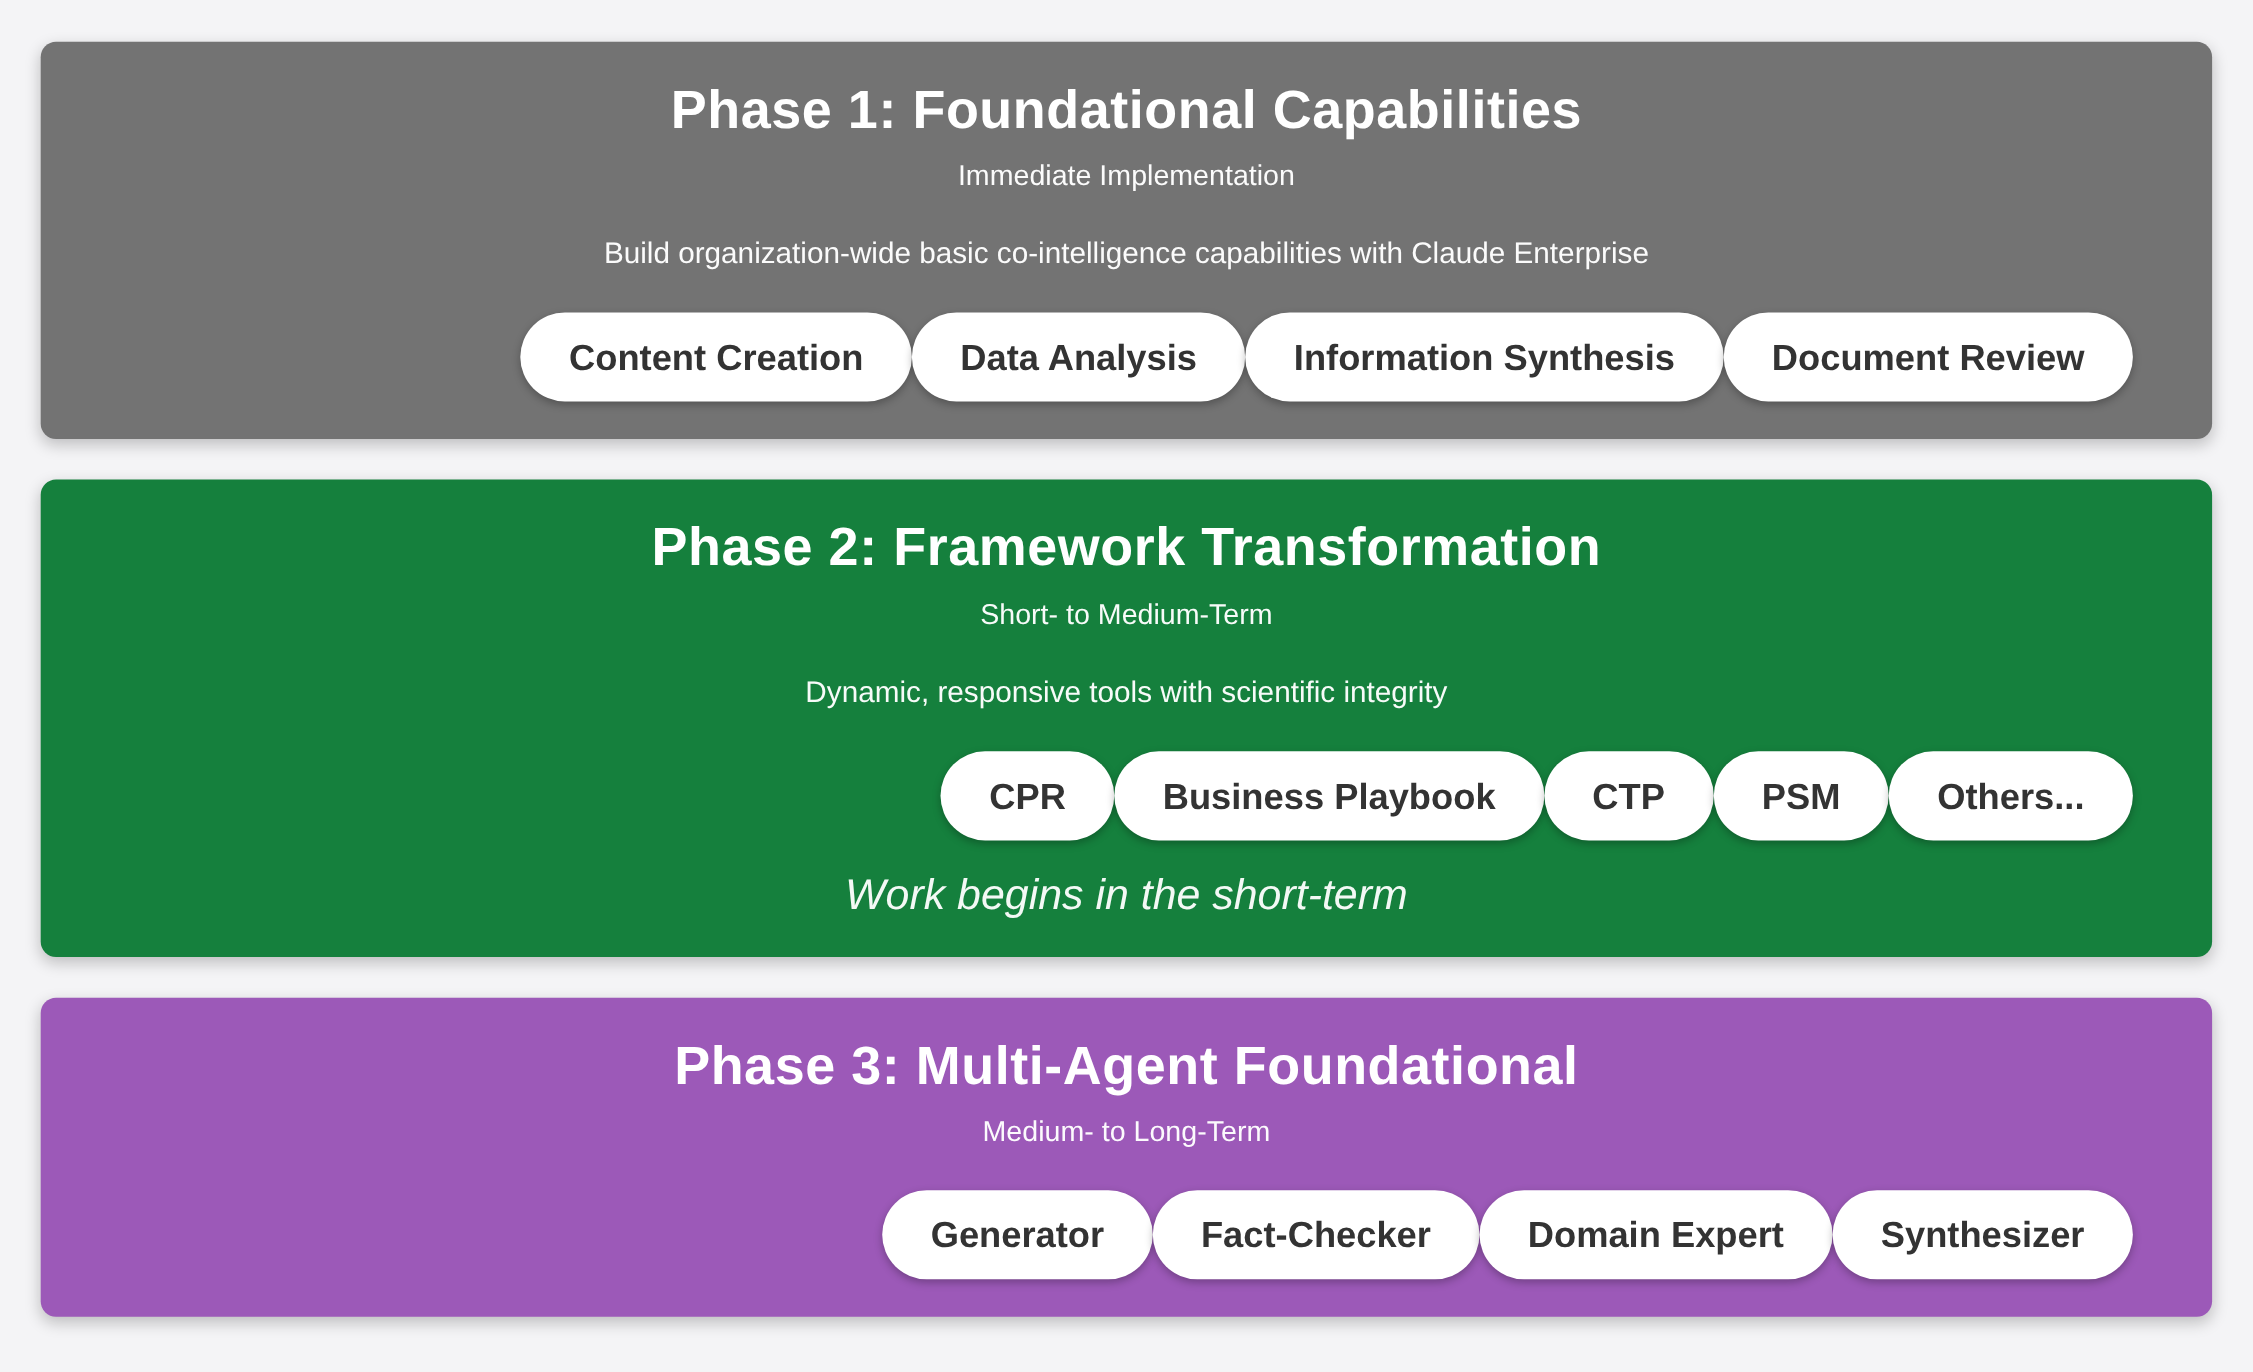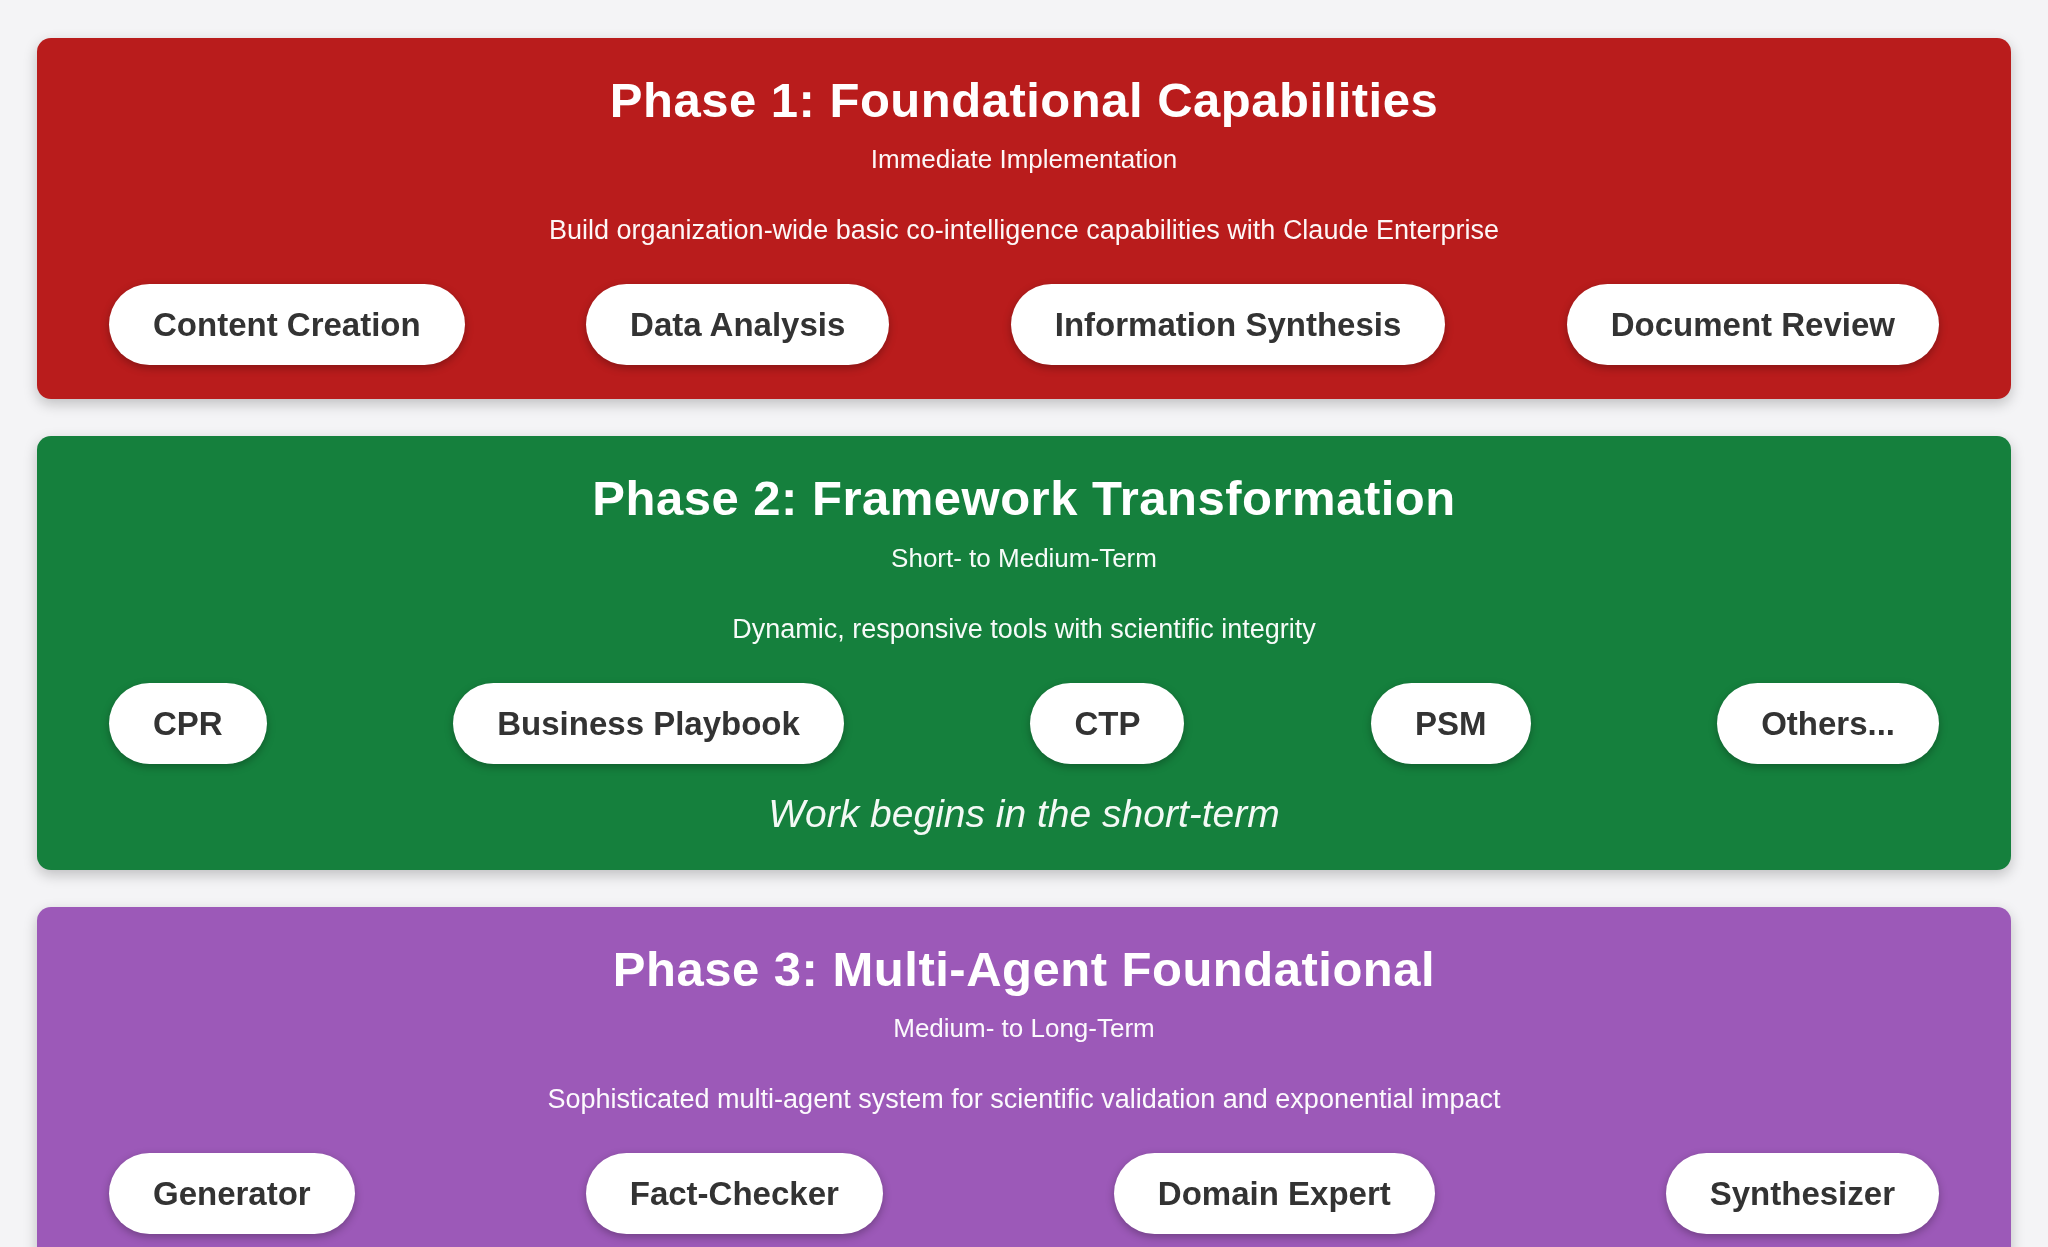--- a/index.html
+++ b/index.html
@@ -40,21 +40,21 @@
     color: rgba(255,255,255,0.97);
   }
   .banner-desc {
     font-size: 27px;
     margin-top: 40px;
     color: rgba(255,255,255,0.97);
     text-align: center;
   }
   .pills {
     display: flex;
-    justify-content: space-between;
+    justify-content: flex-end;
     align-items: center;
     padding: 0 72px;
     margin-top: 38px;
   }
   .pill {
     background: #ffffff;
     color: #333333;
     font-weight: bold;
     font-size: 33px;
     line-height: 1;
@@ -69,21 +69,21 @@
     margin-top: 28px;
     color: rgba(255,255,255,0.95);
   }
   .hidden-if-empty:empty { display: none; }
 </style>
 </head>
 <body>
 
 <div class="page">
 
-  <section class="banner" style="background:#b91c1c">
+  <section class="banner" style="background:#737373">
     <div class="banner-title">Phase 1: Foundational Capabilities</div>
     <div class="banner-subtitle">Immediate Implementation</div>
     <div class="banner-desc">Build organization-wide basic co-intelligence capabilities with Claude Enterprise</div>
     <div class="pills">
       <span class="pill">Content Creation</span>
       <span class="pill">Data Analysis</span>
       <span class="pill">Information Synthesis</span>
       <span class="pill">Document Review</span>
     </div>
   </section>
@@ -98,21 +98,20 @@
       <span class="pill">CTP</span>
       <span class="pill">PSM</span>
       <span class="pill">Others...</span>
     </div>
     <div class="banner-note hidden-if-empty">Work begins in the short-term</div>
   </section>
 
   <section class="banner" style="background:#9c59b8">
     <div class="banner-title">Phase 3: Multi-Agent Foundational</div>
     <div class="banner-subtitle">Medium- to Long-Term</div>
-    <div class="banner-desc">Sophisticated multi-agent system for scientific validation and exponential impact</div>
     <div class="pills">
       <span class="pill">Generator</span>
       <span class="pill">Fact-Checker</span>
       <span class="pill">Domain Expert</span>
       <span class="pill">Synthesizer</span>
     </div>
   </section>
 
 </div>
 

